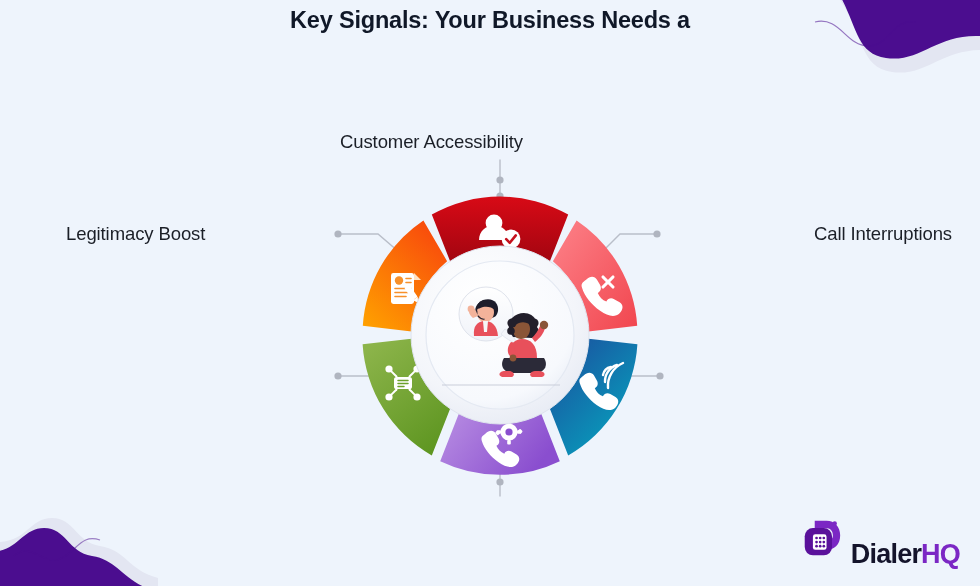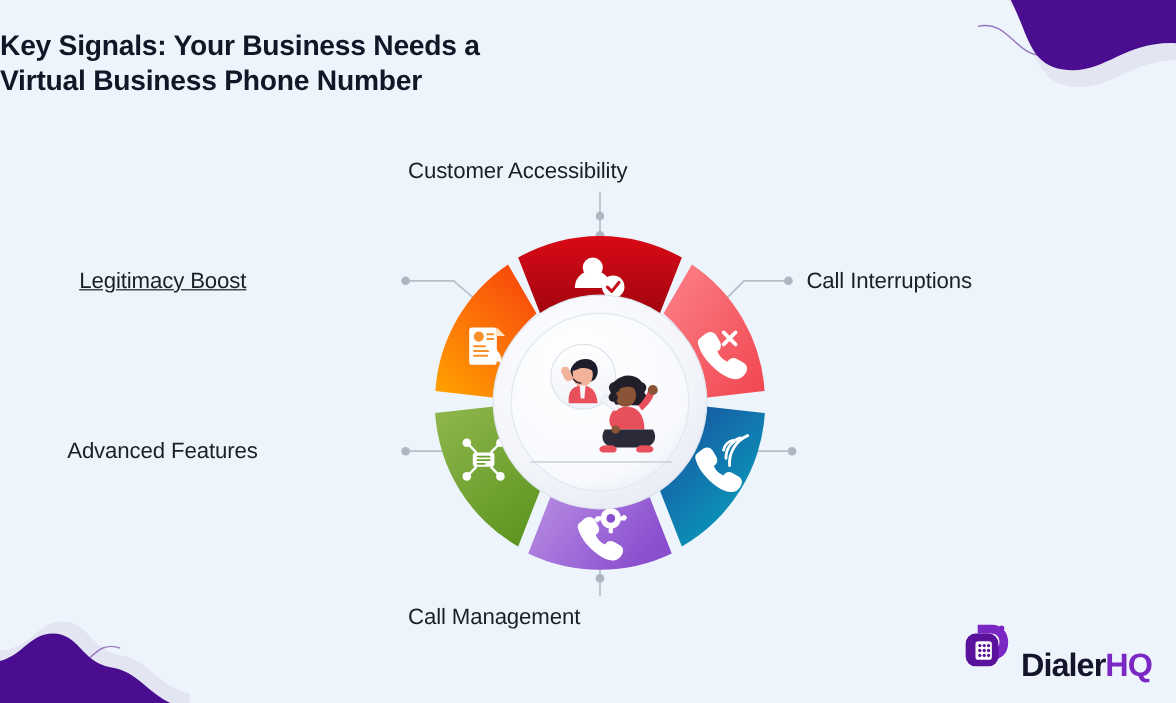--- a/index.html
+++ b/index.html
@@ -23,22 +23,23 @@
   .bg-layer {
     position: absolute;
     inset: 0;
     width: 980px;
     height: 586px;
     pointer-events: none;
   }
   .title {
     position: absolute;
     left: 0;
-    top: 24px;
+    top: 6px;
     width: 980px;
+    text-align: center;
     color: #101828;
     font-size: 23.5px;
     font-weight: bold;
     line-height: 29px;
     letter-spacing: -0.2px;
   }
   .title span { display: block; }
 
   .wheel-layer {
     position: absolute;
@@ -50,21 +51,21 @@
 
   .label {
     position: absolute;
     color: #1b1f27;
     font-size: 18.5px;
     font-weight: normal;
     white-space: nowrap;
     letter-spacing: -0.1px;
   }
   .label.lbl-right { text-align: left; }
-  .label.lbl-left  { text-align: left; }
+  .label.lbl-left  { text-align: right; }
   .label.lbl-center{ text-align: left; }
 
   .logo {
     position: absolute;
     right: 20px;
     bottom: 18px;
     display: flex;
     align-items: center;
     gap: 9px;
   }
@@ -98,21 +99,20 @@
       <path d="M815,22 C840,16 846,46 868,46 C890,46 892,18 916,22" fill="none" stroke="#4b0d8f" stroke-width="1.2" opacity="0.55"></path>
 
       <path d="M-10,548 C18,548 22,524 44,524 C66,524 68,548 92,552 C118,556 120,576 150,584 L150,646 L-10,646 Z" fill="#e3e6f2" transform="translate(8,-6)"></path>
       <path d="M-10,552 C18,552 22,528 44,528 C66,528 68,552 92,556 C118,560 122,580 152,590 L152,650 L-10,650 Z" fill="#4b0d8f"></path>
       <path d="M14,556 C32,540 44,568 62,558 C78,549 82,534 100,540" fill="none" stroke="#4b0d8f" stroke-width="1.2" opacity="0.5"></path>
     </g>
   </svg>
 
   <div class="title">
     <span>Key Signals: Your Business Needs a</span>
-    <span>Virtual Business Phone Number</span>
   </div>
 
   <svg class="wheel-layer" viewBox="0 0 980 586" xmlns="http://www.w3.org/2000/svg">
     <defs>
       <linearGradient id="gradRed" x1="0" y1="0" x2="0" y2="1">
         <stop offset="0%" stop-color="#d80a16"></stop>
           <stop offset="100%" stop-color="#a10510"></stop>
       </linearGradient>
       <linearGradient id="gradSalmon" x1="0" y1="0" x2="1" y2="1">
         <stop offset="0%" stop-color="#fd8289"></stop>
@@ -365,28 +365,26 @@
 
           <path d="M 11,2 C 16,-2 20,-7 21,-12 L 16,-14 C 14,-9 11,-5 8,-2 Z" fill="#e8505b"></path>
           <circle cx="20" cy="-15" r="4.2" fill="#8a5537"></circle>
         </g>
       </g>
     </g>
   </svg>
 
   <div class="label lbl-center" style="left:340px; top:131px; width:320px;">Customer Accessibility</div>
 
-  <div class="label lbl-right" style="left:66px; top:223px; width:260px;text-decoration:underline;">Legitimacy Boost</div>
-
-  <div class="label lbl-right" style="left:56px; top:365px; width:270px;">Advanced Features</div>
+  <div class="label lbl-right" style="left:66px; top:223px; width:260px;">Legitimacy Boost</div>
+
 
   <div class="label lbl-left" style="left:672px; top:223px; width:280px;">Call Interruptions</div>
 
 
-  <div class="label lbl-center" style="left:340px; top:503px; width:320px;">Call Management</div>
 
   <div class="logo">
     <svg class="logo-mark" viewBox="0 0 44 44" xmlns="http://www.w3.org/2000/svg">
       <path fill="#7b27c4" d="M27,3 C36,3 42,10 42,19 C42,30 35,35 27,35 L27,26 C31,26 34,23 34,19 C34,14 31,11 26,11 L14,11 L14,3 Z"></path>
       <rect x="3" y="11" width="30" height="30" rx="9" fill="#5a119b"></rect>
       <rect x="12" y="18" width="15" height="17" rx="2.6" fill="#ffffff"></rect>
       <g fill="#5a119b">
         <circle cx="16" cy="22" r="1.5"></circle>
           <circle cx="20" cy="22" r="1.5"></circle>
           <circle cx="24" cy="22" r="1.5"></circle>

